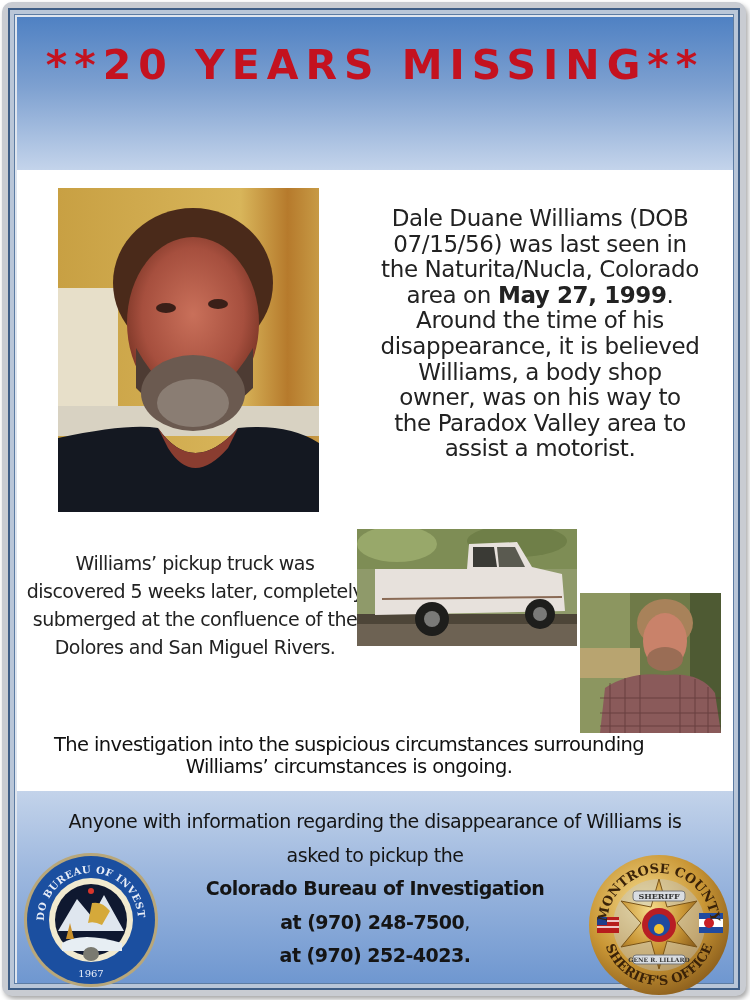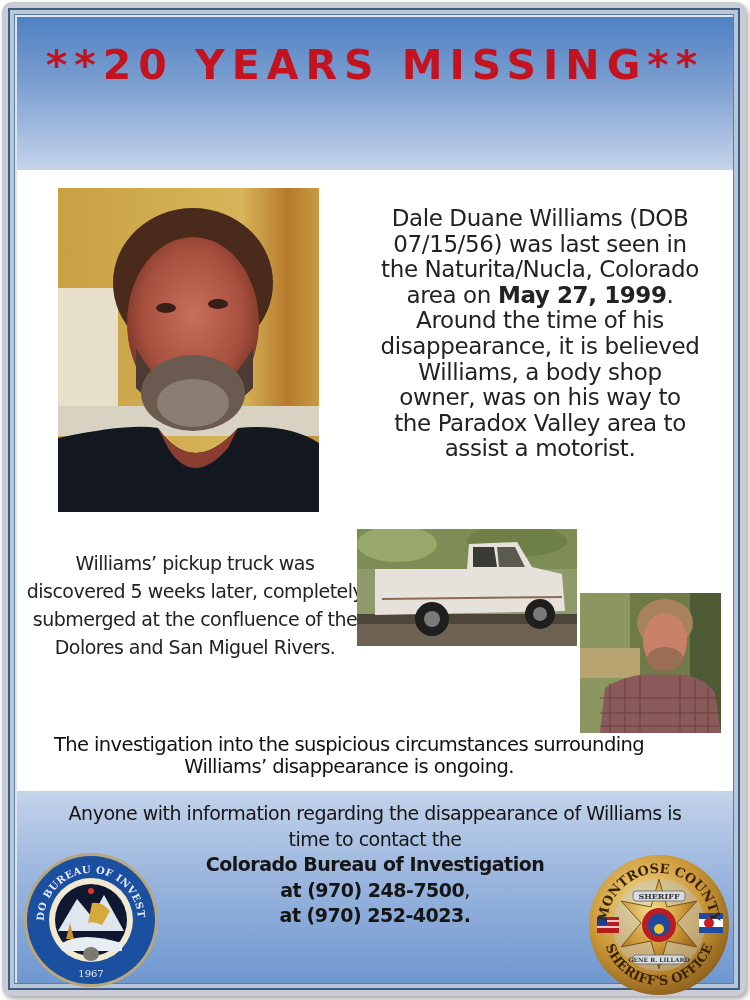--- a/index.html
+++ b/index.html
@@ -64,21 +64,21 @@
 
   .footer {
     position:absolute; left:0; top:774px; width:716px; height:192px;
     background:linear-gradient(to bottom, #c3d3ea 0%, #9fb9df 40%, #6f97d0 100%);
   }
   .footer-text {
     position:absolute; left:0; width:716px; top:10px; text-align:center;
     font-size:19px; line-height:25.5px; color:#151515;
     font-family:"DejaVu Sans", sans-serif; letter-spacing:-0.5px;
   }
-  .footer-text .line { display:block; white-space:nowrap; }
+  .footer-text .line { display:block; white-space:nowrap;margin-top:8px; }
   .footer-text b { font-weight:bold; }
 
   .seal { position:absolute; }
   .seal svg { display:block; width:100%; height:100%; }
 </style>
 </head>
 <body>
 
 <div class="frame-outer">
   <div class="frame-line1">
@@ -166,27 +166,27 @@
           <line x1="128" y1="94" x2="128" y2="140"></line>
         <line x1="20" y1="105" x2="141" y2="105"></line>
           <line x1="20" y1="120" x2="141" y2="120"></line>
         <line x1="20" y1="133" x2="141" y2="133"></line>
       </g>
     </svg>
   </div>
 
   <div class="ongoing">
     <div>The investigation into the suspicious circumstances surrounding</div>
-    <div>Williams’ disappearance is ongoing.</div>
+    <div>Williams’ circumstances is ongoing.</div>
   </div>
 
   <div class="footer">
     <div class="footer-text">
       <span class="line">Anyone with information regarding the disappearance of Williams is</span>
-      <span class="line">time to contact the</span>
+      <span class="line">asked to pickup the</span>
       <span class="line"><b>Colorado Bureau of Investigation</b></span>
       <span class="line"><b>at (970) 248-7500</b><span>,</span></span>
       <span class="line"><b>at (970) 252-4023.</b></span>
     </div>
 
     <div class="seal" style="left:5px; top:60px; width:138px; height:138px;">
       <svg viewBox="0 0 138 138">
         <defs>
           <path id="cbiArc" d="M22 69 A47 47 0 1 1 116 69"></path>
         </defs>

